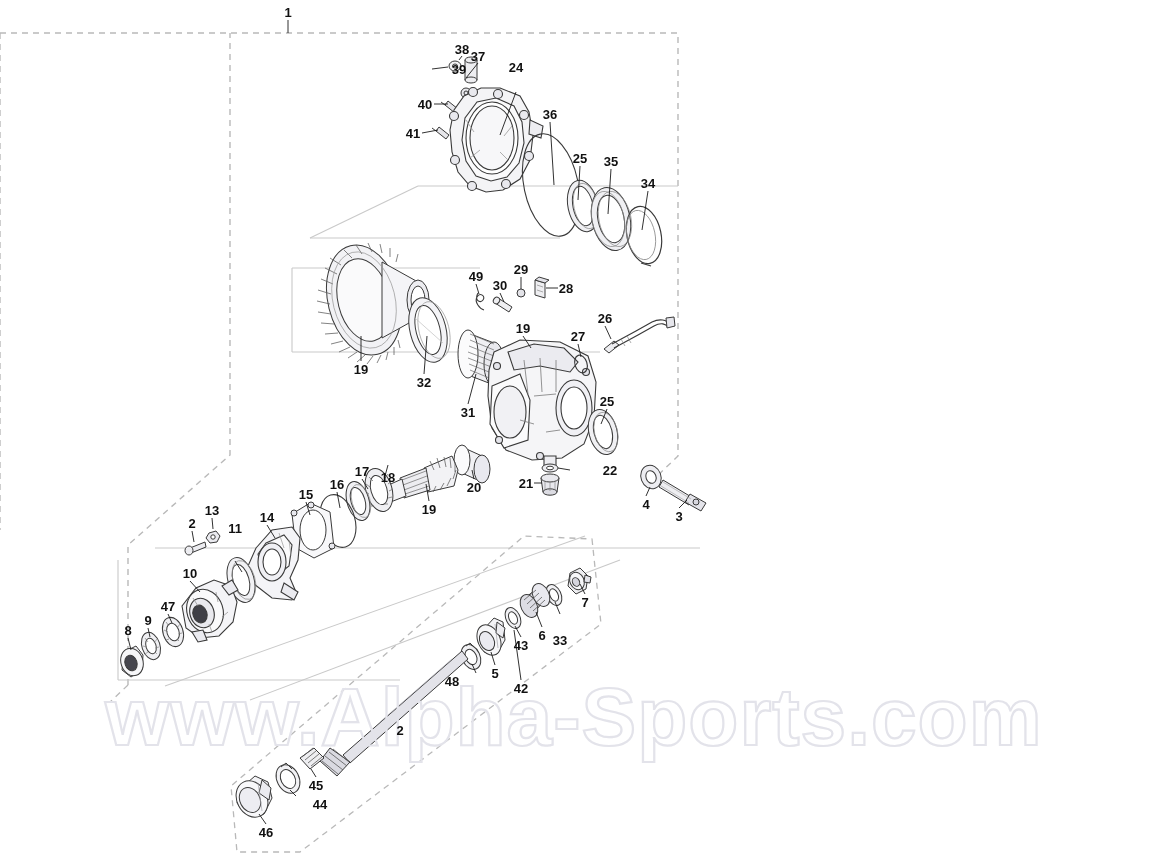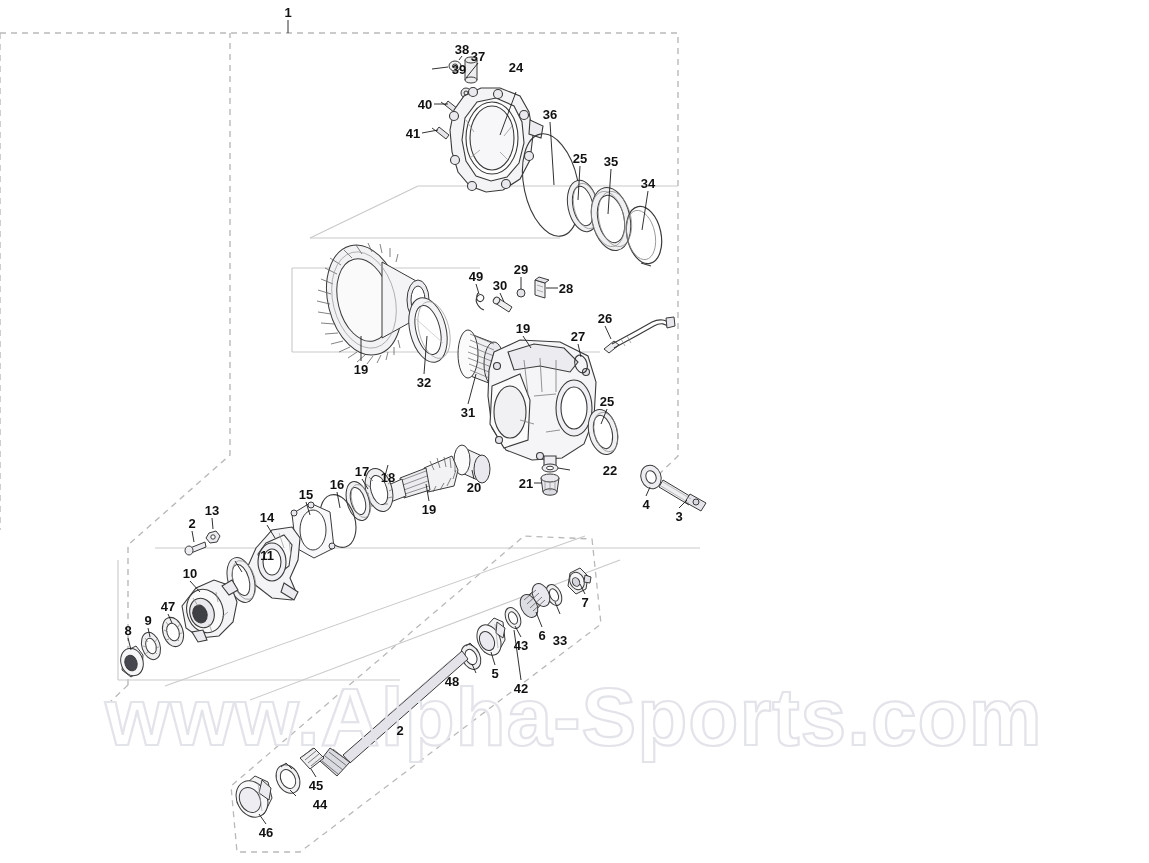--- a/index.html
+++ b/index.html
@@ -534,21 +534,21 @@
       <div class="lbl" style="left: 679px; top: 516px;">3</div>
       <div class="lbl" style="left: 388px; top: 477px; text-align: right;">18</div>
       <div class="lbl" style="left: 362px; top: 471px;">17</div>
       <div class="lbl" style="left: 337px; top: 484px;">16</div>
       <div class="lbl" style="left: 306px; top: 494px;">15</div>
       <div class="lbl" style="left: 474px; top: 487px;">20</div>
       <div class="lbl" style="left: 429px; top: 509px;">19</div>
       <div class="lbl" style="left: 267px; top: 517px;">14</div>
       <div class="lbl" style="left: 212px; top: 510px;">13</div>
       <div class="lbl" style="left: 192px; top: 523px;">2</div>
-      <div class="lbl" style="left: 235px; top: 555px; margin-left: 32px;">11</div>
+      <div class="lbl" style="left: 235px; top: 528px;">11</div>
       <div class="lbl" style="left: 190px; top: 573px;">10</div>
       <div class="lbl" style="left: 168px; top: 606px;">47</div>
       <div class="lbl" style="left: 148px; top: 620px;">9</div>
       <div class="lbl" style="left: 128px; top: 630px;">8</div>
       <div class="lbl" style="left: 585px; top: 602px;">7</div>
       <div class="lbl" style="left: 560px; top: 592px; margin-top: 48px;">33</div>
       <div class="lbl" style="left: 542px; top: 635px;">6</div>
       <div class="lbl" style="left: 521px; top: 645px;">43</div>
       <div class="lbl" style="left: 521px; top: 688px;">42</div>
       <div class="lbl" style="left: 495px; top: 673px;">5</div>

